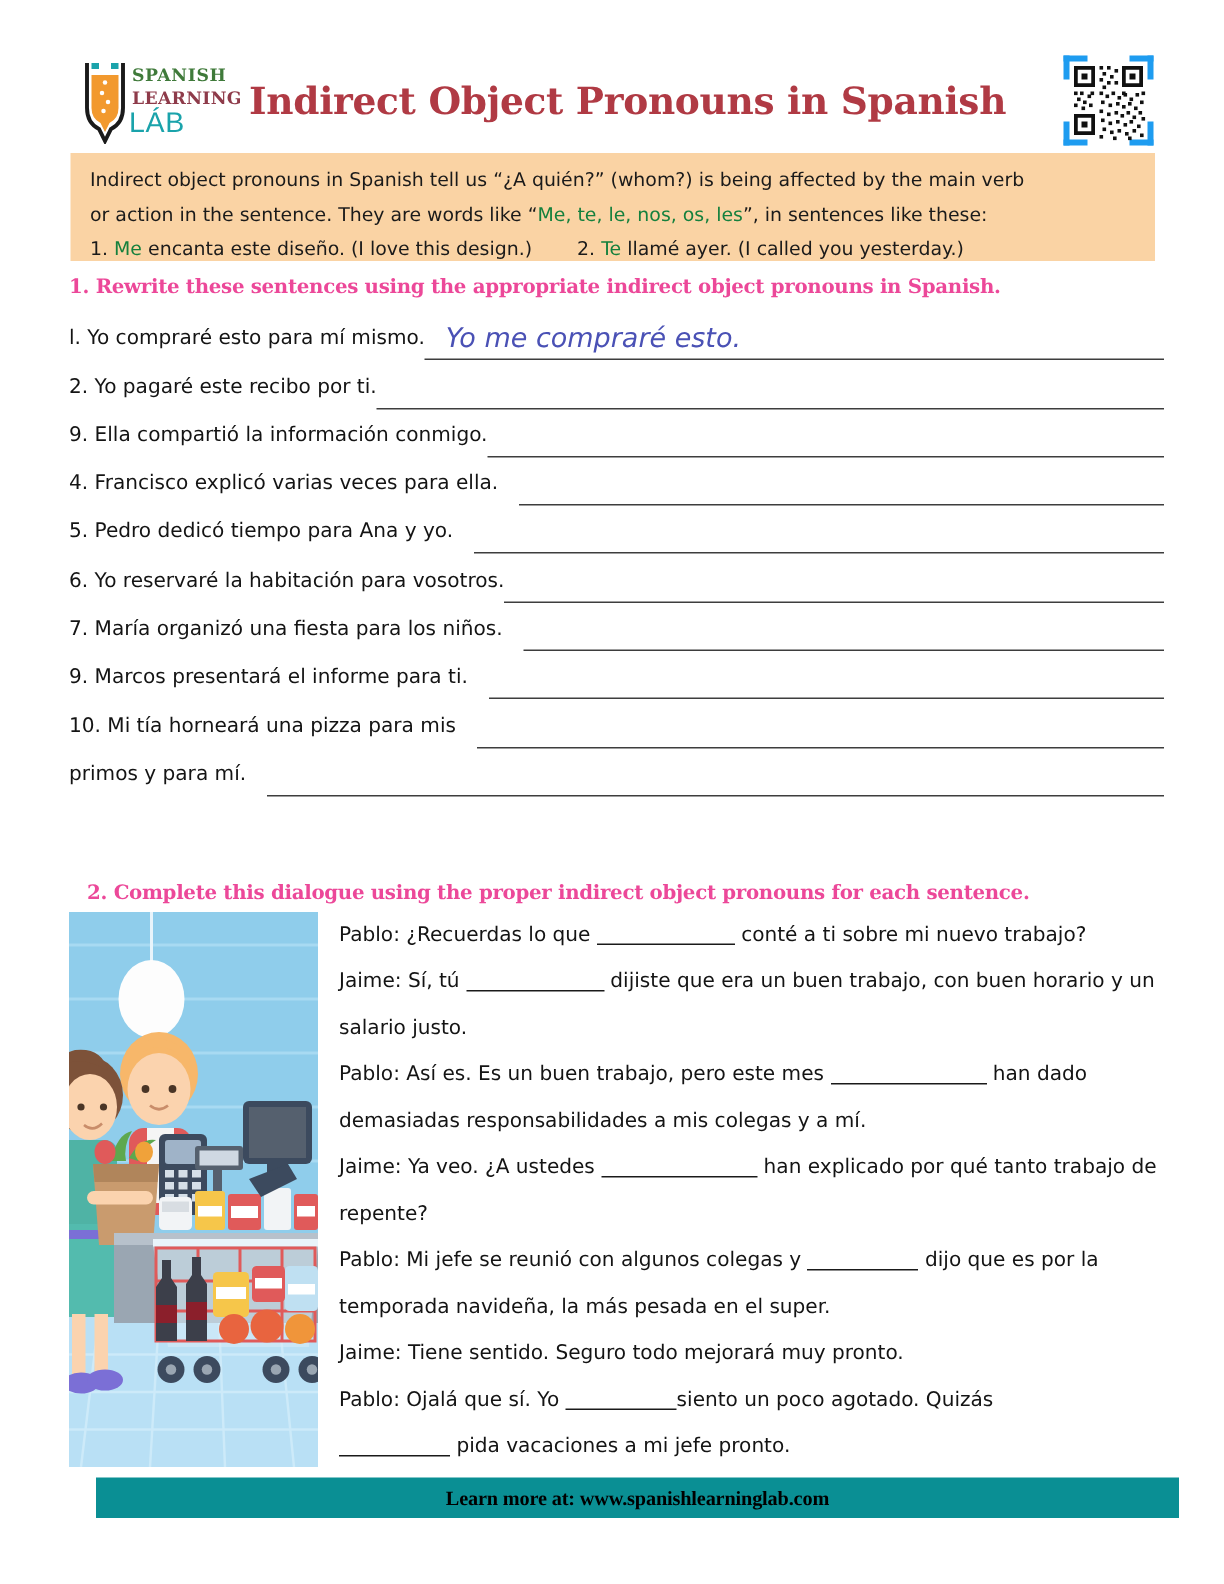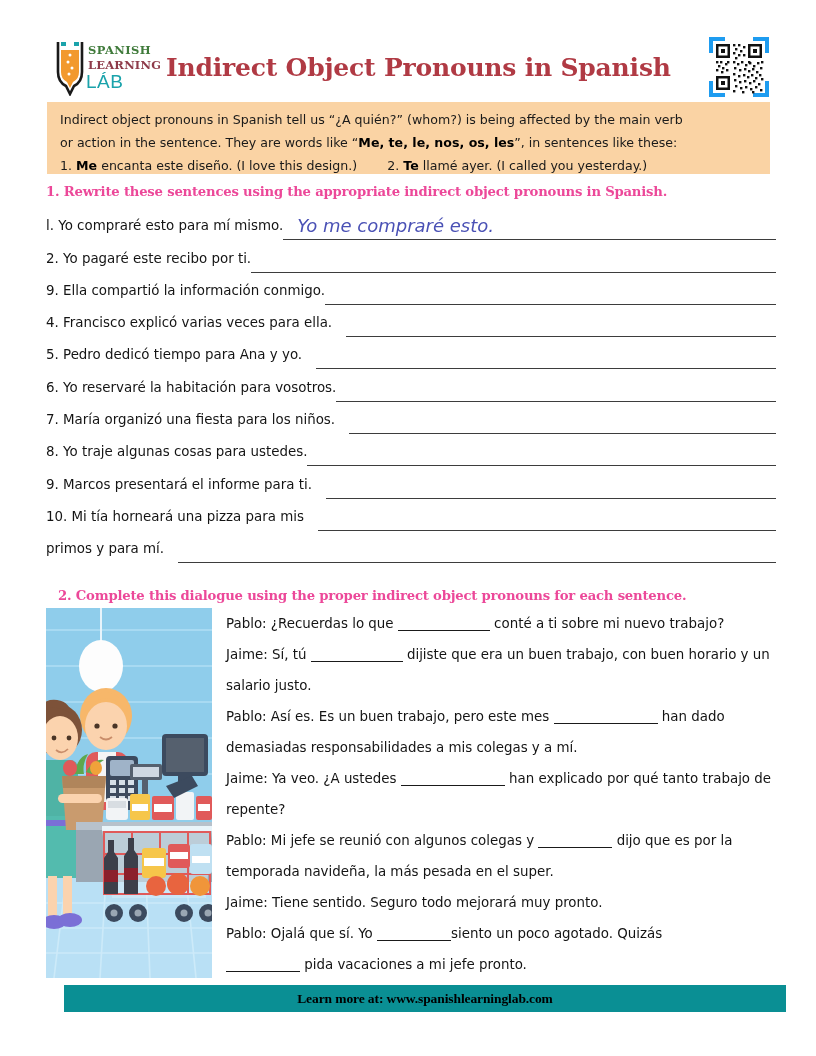--- a/index.html
+++ b/index.html
@@ -30,21 +30,21 @@
   .qr { flex: 0 0 62px; width: 62px; height: 62px; position: relative; }
 
   
   .intro {
     position: absolute; left: 47px; top: 102px; width: 723px; height: 72px;
     background: #fad3a4;
     padding: 6px 12px 6px 13px;
     font-family: "DejaVu Sans", sans-serif;
     font-size: 12.6px; line-height: 23px; color: #1a1a1a;
   }
-  .hl { color: #000000; font-weight: bold; }
+  .hl { color: #15803d; font-weight: normal; }
   .intro .ex-row { display: block; }
   .intro .num { font-weight: normal; }
   .spacer-ex { display: inline-block; width: 22px; }
 
   
   .sec-head {
     position: absolute; left: 46px; width: 730px;
     font-family: "DejaVu Serif", serif; font-weight: bold;
     font-size: 13.2px; color: #ec4899;
     letter-spacing: -0.2px;
@@ -274,24 +274,20 @@
       </div>
       <div class="ex-item">
         <span class="ex-text">6. Yo reservaré la habitación para vosotros.</span>
         <span class="ex-blank"></span>
       </div>
       <div class="ex-item">
         <span class="ex-text">7. María organizó una fiesta para los niños.</span>
         <span class="ex-blank gap"></span>
       </div>
       <div class="ex-item">
-        <span class="ex-text">8. Yo traje algunas cosas para ustedes.</span>
-        <span class="ex-blank"></span>
-      </div>
-      <div class="ex-item">
         <span class="ex-text">9. Marcos presentará el informe para ti.</span>
         <span class="ex-blank gap"></span>
       </div>
       <div class="ex-item">
         <span class="ex-text">10. Mi tía horneará una pizza para mis</span>
         <span class="ex-blank gap"></span>
       </div>
       <div class="ex-item">
         <span class="ex-text">primos y para mí.</span>
         <span class="ex-blank gap"></span>

